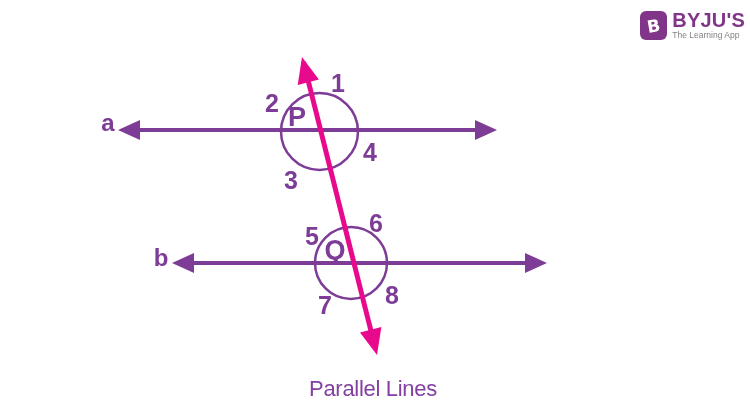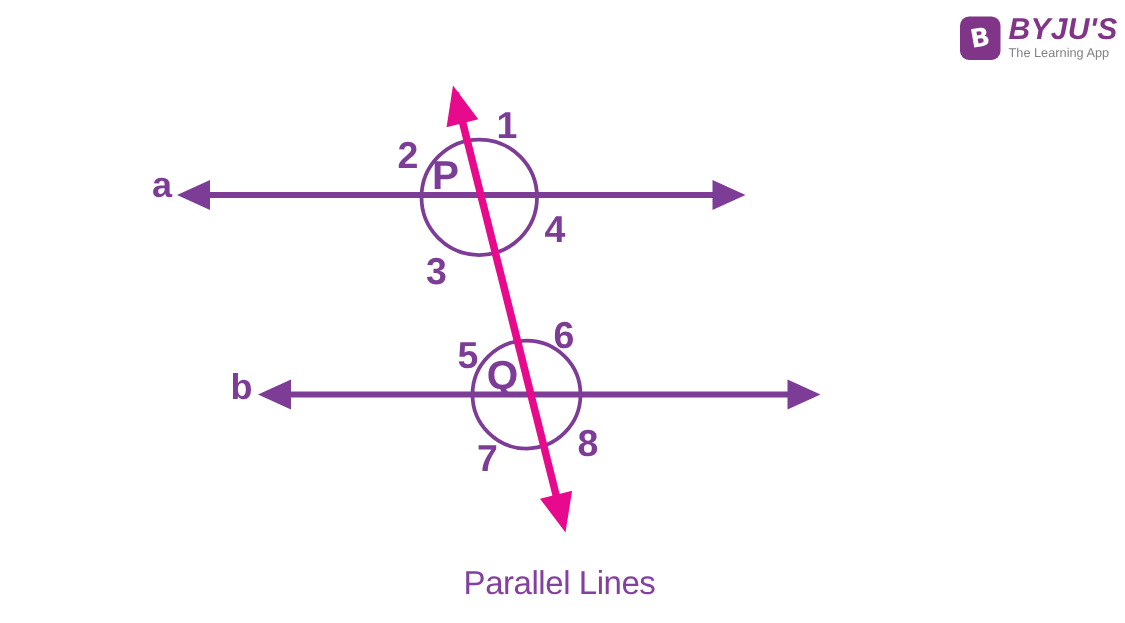--- a/index.html
+++ b/index.html
@@ -28,21 +28,21 @@
     border-radius: 6px;
     display: flex; align-items: center; justify-content: center;
   }
   .logo-icon span {
     color: #ffffff; font-weight: bold; font-size: 17px;
     transform: rotate(-10deg);
     font-family: "DejaVu Sans", sans-serif;
   }
   .logo-brand {
     color: #813588; font-weight: bold; font-size: 20px;
-    line-height: 19px; letter-spacing: 0.2px; font-style: italic;
+    line-height: 19px; letter-spacing: 0.2px;
   }
   .logo-tagline {
     color: #808285; font-size: 8.5px; line-height: 9px; margin-top: 1px;
   }
 </style>
 </head>
 <body>
 
 <div class="stage">
   <svg width="750" height="415" viewBox="0 0 750 415">

